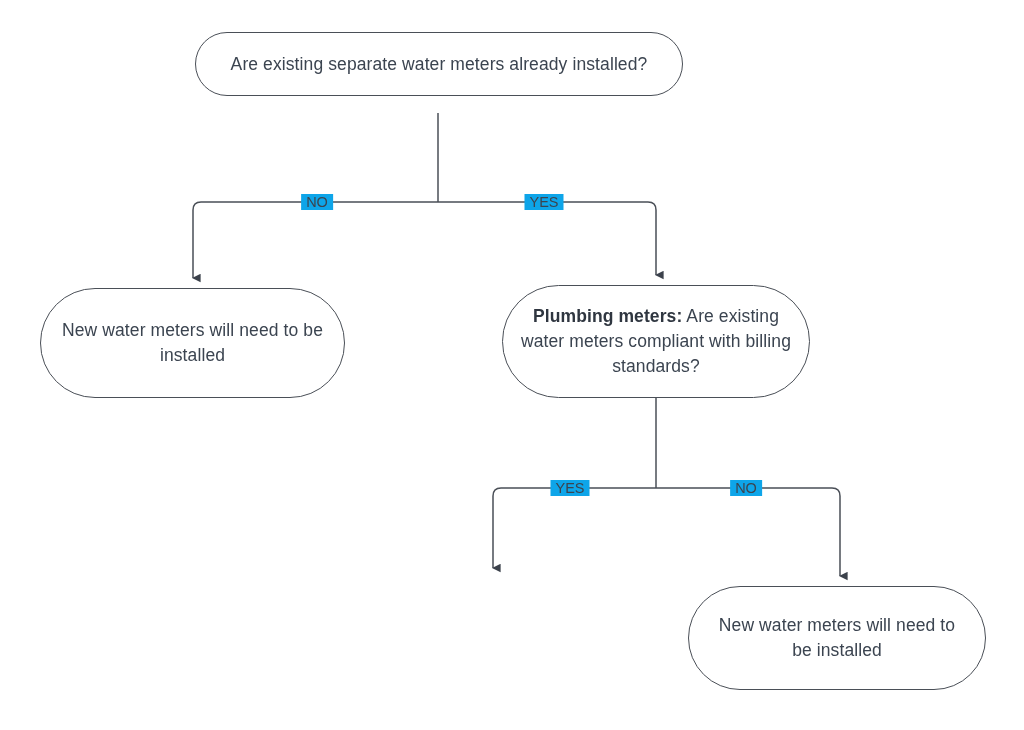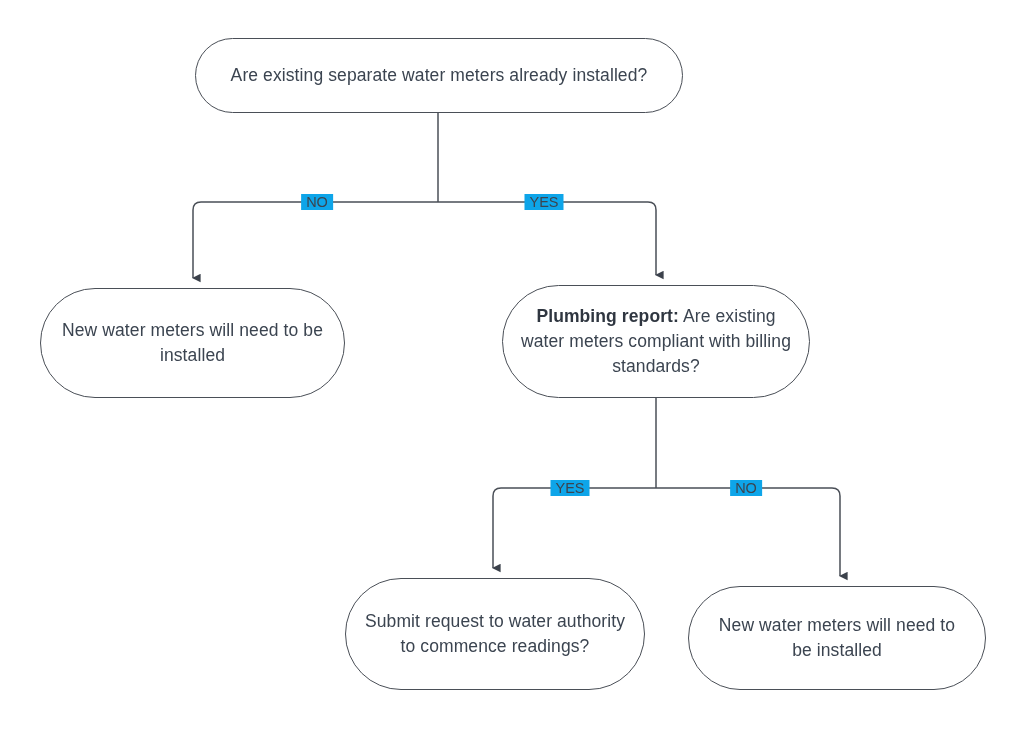--- a/index.html
+++ b/index.html
@@ -55,21 +55,21 @@
     background: #0ea5e9;
     color: #3b4450;
     font-size: 14.5px;
     line-height: 16px;
     padding: 0 5px;
     transform: translate(-50%, -50%);
     white-space: nowrap;
   }
 
   
-  #node-root      { left: 195px; top: 38px;  width: 488px; height: 75px;  border-radius: 38px; }
+  #node-root      { left: 195px; top: 32px;  width: 488px; height: 64px;  border-radius: 38px; }
   #node-new-left  { left: 40px;  top: 288px; width: 305px; height: 110px; border-radius: 55px; }
   #node-plumbing  { left: 502px; top: 285px; width: 308px; height: 113px; border-radius: 57px; }
   #node-submit    { left: 345px; top: 578px; width: 300px; height: 112px; border-radius: 56px; }
   #node-new-right { left: 688px; top: 586px; width: 298px; height: 104px; border-radius: 52px; }
 </style>
 </head>
 <body>
 
 <div id="flow-canvas">
 
@@ -95,26 +95,23 @@
 
   <div class="node" id="node-root">
     <span class="node-text">Are existing separate water meters already installed?</span>
   </div>
 
   <div class="node" id="node-new-left">
     <span class="node-text">New water meters will need to be installed</span>
   </div>
 
   <div class="node" id="node-plumbing">
-    <span class="node-text"><span class="node-bold-lead">Plumbing report:</span><span> Are existing water meters compliant with billing standards?</span></span>
+    <span class="node-text"><span class="node-bold-lead">Plumbing meters:</span><span> Are existing water meters compliant with billing standards?</span></span>
   </div>
 
-  <div class="node" id="node-submit">
-    <span class="node-text">Submit request to water authority to commence readings?</span>
-  </div>
 
   <div class="node" id="node-new-right">
     <span class="node-text">New water meters will need to be installed</span>
   </div>
 
   <div class="edge-label" style="left:317px; top:202px;">NO</div>
 
   <div class="edge-label" style="left:544px; top:202px;">YES</div>
 
   <div class="edge-label" style="left:570px; top:488px;">YES</div>

